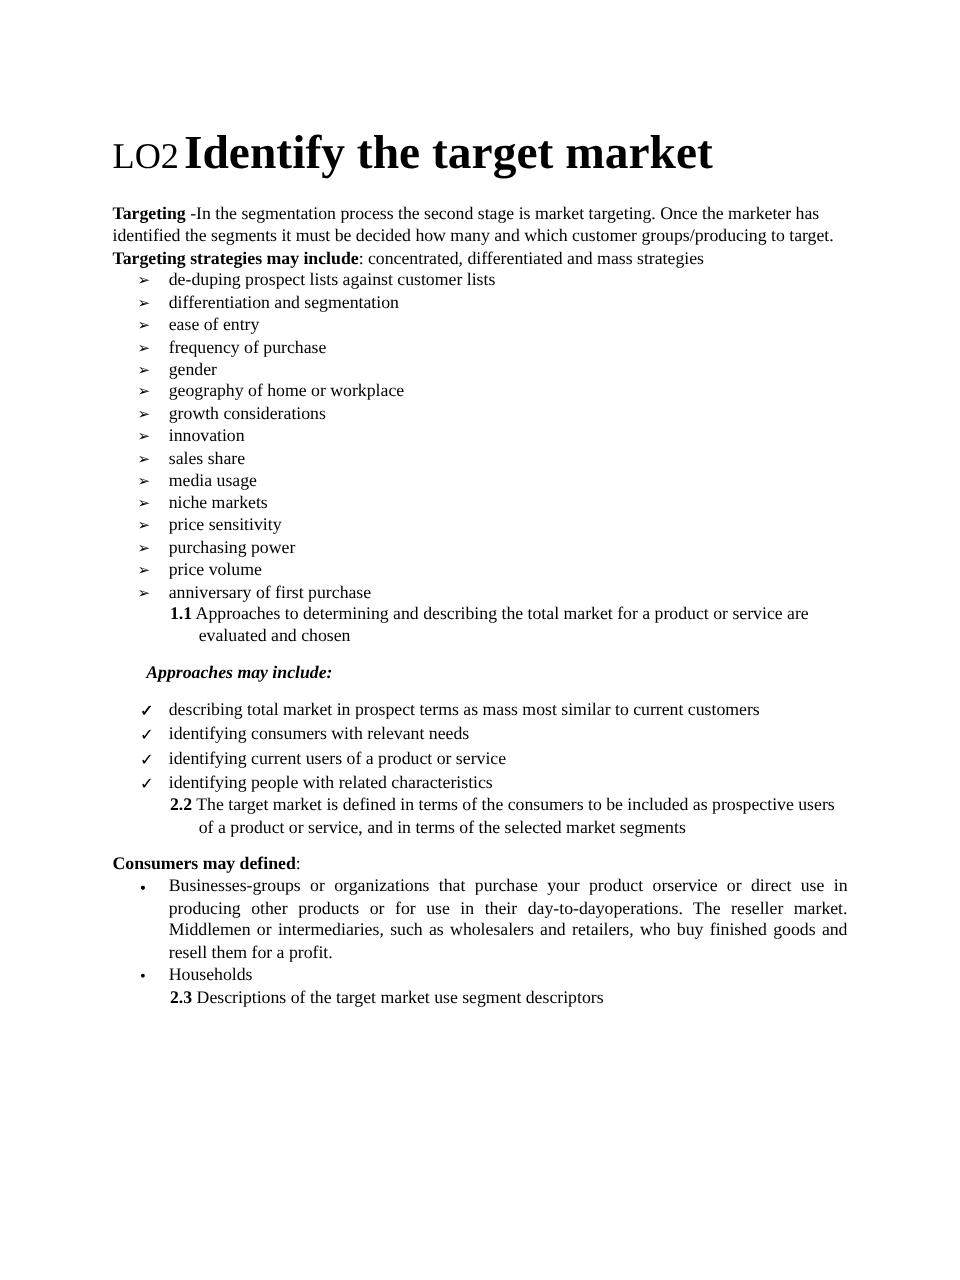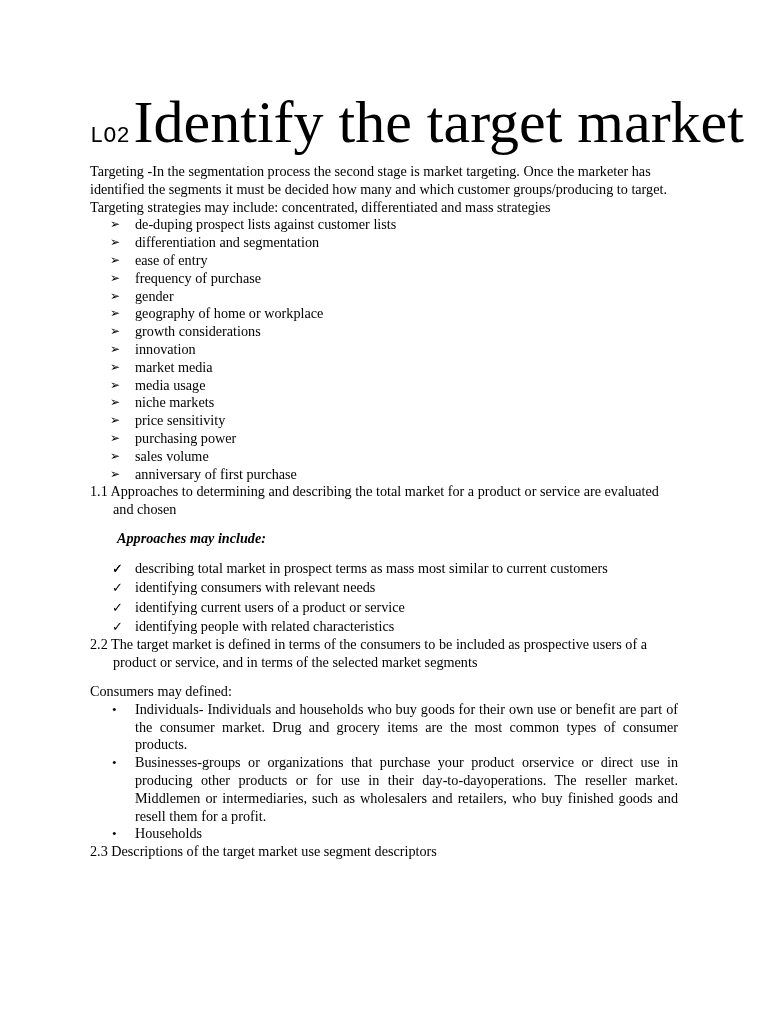--- a/index.html
+++ b/index.html
@@ -7,32 +7,32 @@
       width: 768px; height: 1024px; overflow: hidden;
       font-family: "Liberation Serif", "DejaVu Serif", serif;
       color: #000;
       font-size: 14.2px;
       line-height: 17.8px;
     }
     .page { position: relative; width: 768px; height: 1024px; }
     .content { position: absolute; left: 90px; top: 96px; width: 588px; }
 
     .title { margin: 0; height: 60px; white-space: nowrap; }
-    .title .lo { font-size: 22px; font-weight: normal; vertical-align: baseline; font-family: Liberation Mono, monospace; }
-    .title .main { font-size: 60px; font-weight: normal; line-height: 52px; margin-left: 4px; }
+    .title .lo { font-size: 29px; font-weight: normal; vertical-align: baseline; }
+    .title .main { font-size: 38px; font-weight: bold; line-height: 52px; margin-left: 4px; }
 
     p { margin: 0; }
     .intro { margin-top: 7px; }
-    b { font-weight: normal; }
+    b { font-weight: bold; }
 
     ul.arrow, ul.check, ul.dot { list-style: none; margin: 0; padding: 0; }
     ul.arrow li { position: relative; padding-left: 45px; }
     ul.arrow li .mk { position: absolute; left: 20px; top: 0; font-size: 12px; }
 
-    .num { padding-left: 23px; text-indent: -23px; }
+    .num { padding-left: 23px; text-indent: -23px; margin-left: 46px; }
 
     .approaches-head { font-style: italic; font-weight: bold; margin-top: 11px; margin-left: 27px; }
     ul.check { margin-top: 11px; }
     ul.check li { position: relative; padding-left: 45px; line-height: 19.4px; }
     ul.check li .mk { position: absolute; left: 22px; top: 0; font-size: 13px; }
 
     .consumers-head { margin-top: 11px; }
     ul.dot li { position: relative; padding-left: 45px; text-align: justify; }
     ul.dot li .mk { position: absolute; left: 22px; top: 0; font-size: 13px; }
   </style>
@@ -56,26 +56,26 @@
 
     <ul class="arrow">
       <li><span class="mk">➢</span><span>de-duping prospect lists against customer lists</span></li>
       <li><span class="mk">➢</span><span>differentiation and segmentation</span></li>
       <li><span class="mk">➢</span><span>ease of entry</span></li>
       <li><span class="mk">➢</span><span>frequency of purchase</span></li>
       <li><span class="mk">➢</span><span>gender</span></li>
       <li><span class="mk">➢</span><span>geography of home or workplace</span></li>
       <li><span class="mk">➢</span><span>growth considerations</span></li>
       <li><span class="mk">➢</span><span>innovation</span></li>
-      <li><span class="mk">➢</span><span>market media</span></li>
+      <li><span class="mk">➢</span><span>sales share</span></li>
       <li><span class="mk">➢</span><span>media usage</span></li>
       <li><span class="mk">➢</span><span>niche markets</span></li>
       <li><span class="mk">➢</span><span>price sensitivity</span></li>
       <li><span class="mk">➢</span><span>purchasing power</span></li>
-      <li><span class="mk">➢</span><span>sales volume</span></li>
+      <li><span class="mk">➢</span><span>price volume</span></li>
       <li><span class="mk">➢</span><span>anniversary of first purchase</span></li>
     </ul>
 
     <p class="num">
       <b>1.1</b><span> Approaches to determining and describing the total market for a product or service are evaluated and chosen</span>
     </p>
 
     <p class="approaches-head">Approaches may include:</p>
 
     <ul class="check">
@@ -88,21 +88,21 @@
 
     <p class="num">
       <b>2.2</b><span> The target market is defined in terms of the consumers to be included as prospective users of a product or service, and in terms of the selected market segments</span>
     </p>
 
     <p class="consumers-head">
       <b>Consumers may defined</b><span>:</span>
     </p>
 
     <ul class="dot">
-      <li><span class="mk">•</span><span>Individuals- Individuals and households who buy goods for their own use or benefit are part of the consumer market. Drug and grocery items are the most common types of consumer products.</span></li>
+      <li><span class="mk">•</span></li>
       <li><span class="mk">•</span><span>Businesses-groups or organizations that purchase your product orservice or direct use in producing other products or for use in their day-to-dayoperations. The reseller market. Middlemen or intermediaries, such as wholesalers and retailers, who buy finished goods and resell them for a profit.</span></li>
       <li><span class="mk">•</span><span>Households</span></li>
     </ul>
 
     <p class="num">
       <b>2.3</b><span> Descriptions of the target market use segment descriptors</span>
     </p>
 
   </div>
 </div>

